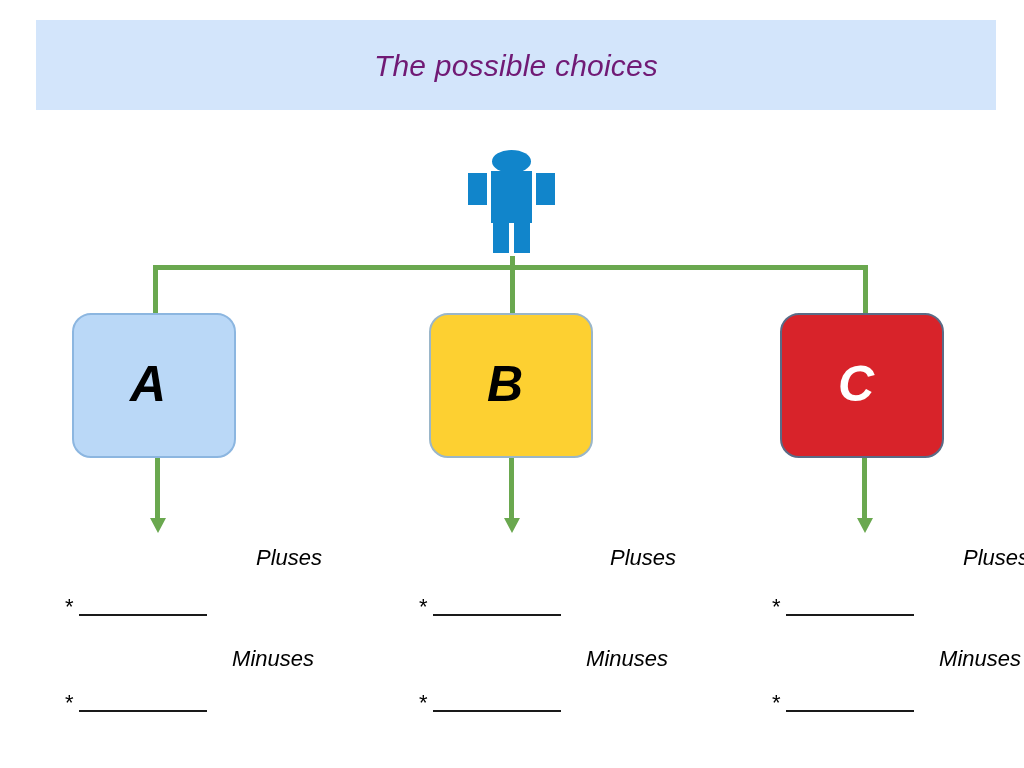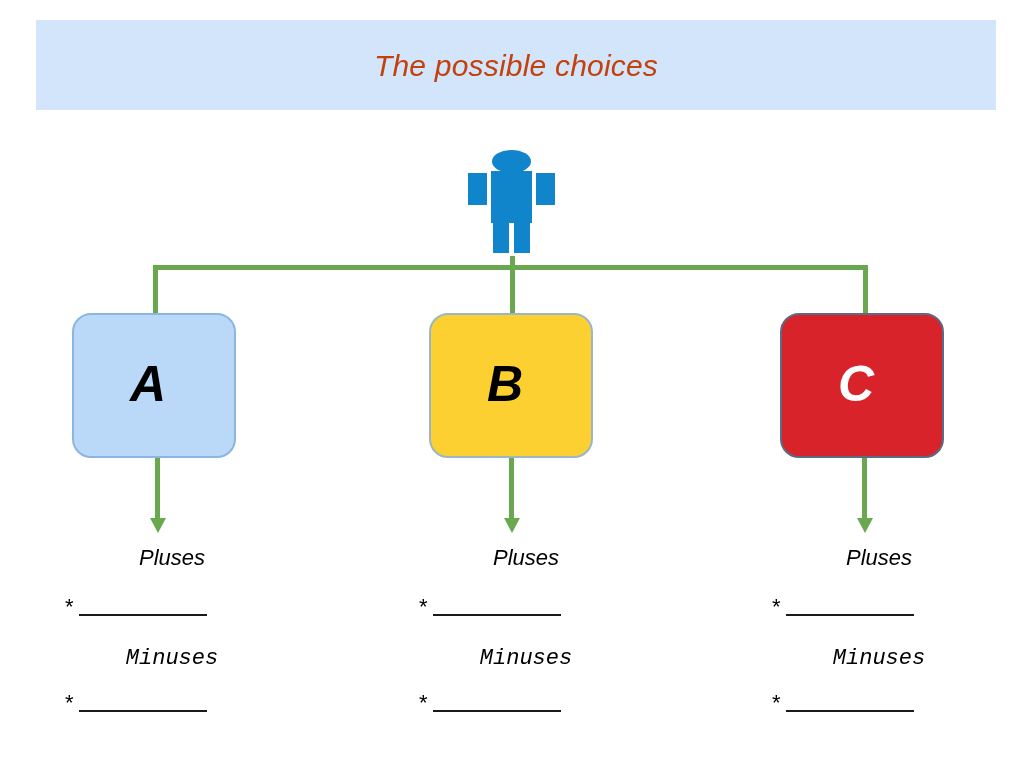--- a/index.html
+++ b/index.html
@@ -29,21 +29,21 @@
     flex-direction: column;
     align-items: center;
     justify-content: center;
   }
   #title-banner .title-line {
     font-style: italic;
     font-size: 30px;
     line-height: 41px;
     letter-spacing: 0.2px;
     white-space: nowrap;
-    color: #c2410c;
+    color: #701a75;
   }
 
   
   #person-figure {
     position: absolute;
     left: 466px;
     top: 150px;
     width: 90px;
     height: 106px;
   }
@@ -184,26 +184,26 @@
     top: 544px;
     width: 300px;
   }
   #column-a { left: 22px; }
   #column-b { left: 376px; }
   #column-c { left: 729px; }
 
   .cons-heading {
     font-style: italic;
     font-size: 22px;
-    text-align: center;
+    text-align: right;
     line-height: 28px;
     color: #000000;
   }
   .cons-heading.pluses   { margin: 0; }
-  .cons-heading.minuses  { margin: 0; font-family: Liberation Mono, monospace; }
+  .cons-heading.minuses  { margin: 8px; }
 
   .cons-entry {
     display: flex;
     align-items: flex-start;
     padding-left: 43px;
     box-sizing: border-box;
   }
   .cons-entry .asterisk {
     font-size: 22px;
     line-height: 18px;

